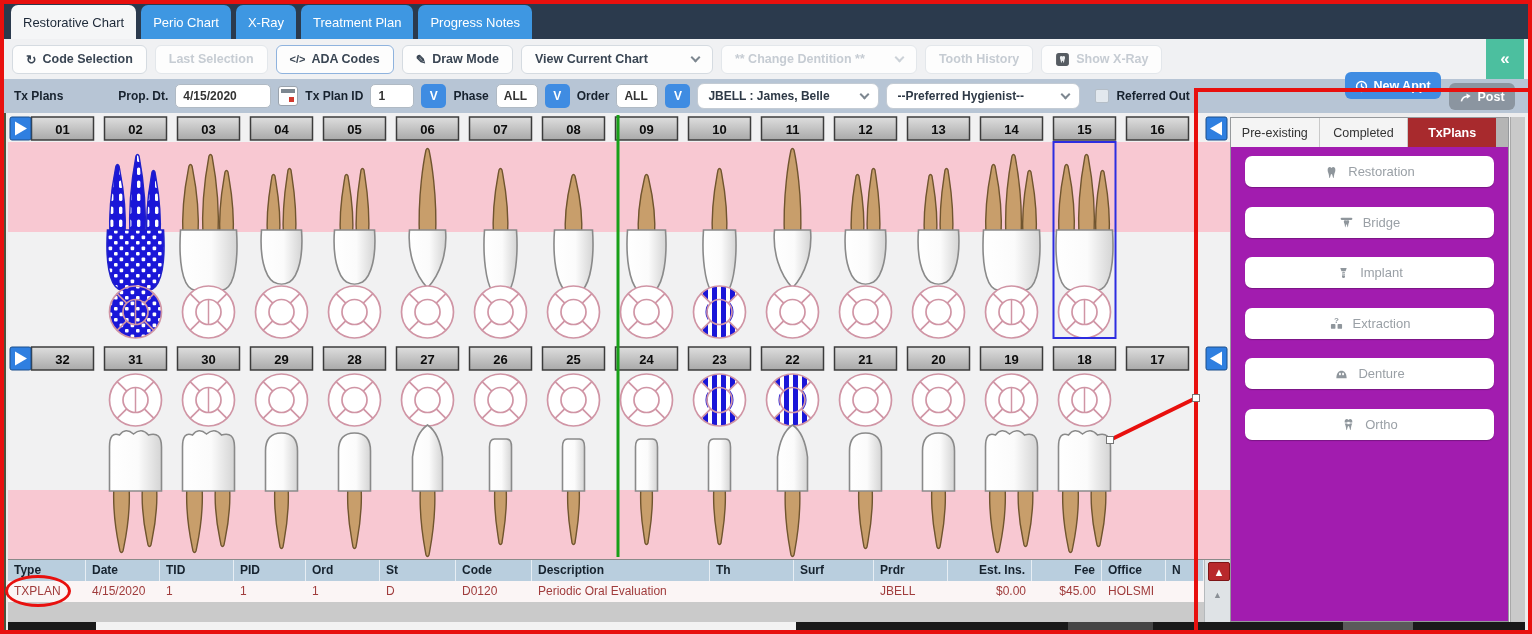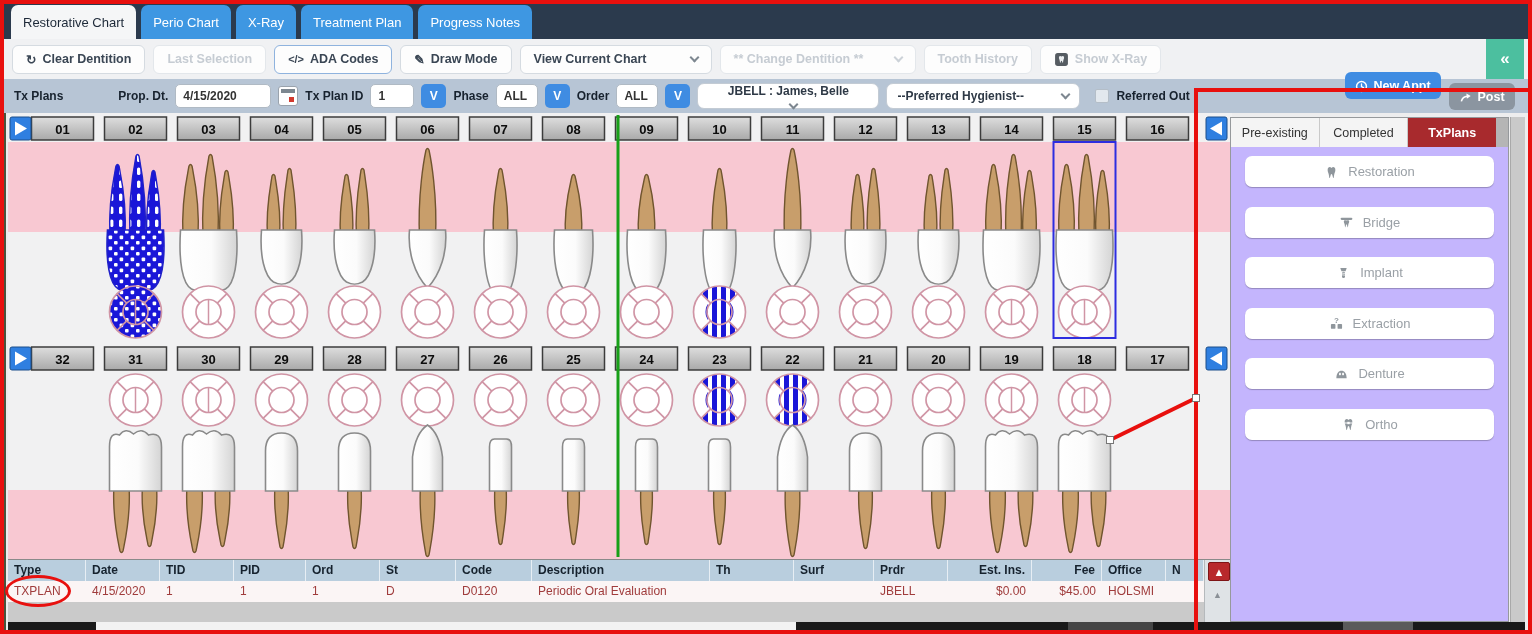--- a/index.html
+++ b/index.html
@@ -77,21 +77,21 @@
     font-size: 11px; display: flex; align-items: center; justify-content: center; }
   .vscroll .grayup { position: absolute; left: 8px; top: 30px; font-size: 9px; color: #8a9096; }
 
   
   .hscroll { position: absolute; left: 8px; top: 622px; width: 1517px; height: 9px; background: #191919; }
   .hthumb { position: absolute; top: 0; height: 9px; background: #f2f2f2; }
   .hpatch { position: absolute; top: 0; height: 9px; }
 
   
   .panel { position: absolute; left: 1230px; top: 117px; width: 279px; height: 505px;
-    border: 1.5px solid #96999c; background: #c4b5fd; }
+    border: 1.5px solid #96999c; background: #a21caf; }
   .panel-tabs { display: flex; height: 29px; background: #e9e9e9; }
   .ptab { flex: 1; display: flex; align-items: center; justify-content: center;
     font-size: 12.5px; color: #333; background: #f4f4f4; border-right: 1px solid #c9c9c9; }
   .ptab.active { background: #a82a2d; color: #fff; font-weight: bold; border-right: none; }
   .ptab-stub { width: 12px; background: #b5b5b5; }
   .panel-body { padding: 9px 14px 0 14px; display: flex; flex-direction: column; gap: 19.5px; }
   .pbtn { height: 31px; background: #fff; border-radius: 7px; display: flex; align-items: center;
     justify-content: center; gap: 9px; font-size: 13px; color: #9aa0a6;
     box-shadow: 0 1px 1px rgba(0,0,0,.25); }
   .panel-scrollstrip { position: absolute; left: 1510px; top: 117px; width: 15px; height: 505px;
@@ -117,21 +117,21 @@
       <div class="tab active">Restorative Chart</div>
       <div class="tab">Perio Chart</div>
       <div class="tab">X-Ray</div>
       <div class="tab">Treatment Plan</div>
       <div class="tab">Progress Notes</div>
     </div>
 
   <div class="toolbar">
     <div class="tbtn">
       <span>↻</span>
-      <span>Clear Dentition</span>
+      <span>Code Selection</span>
     </div>
     <div class="tbtn disabled">
       <span>Last Selection</span>
     </div>
     <div class="tbtn outlined">
       <span style="font-size:11px;">&lt;/&gt;</span>
       <span>ADA Codes</span>
     </div>
     <div class="tbtn">
       <span>✎</span>
@@ -167,21 +167,21 @@
     <div class="calbtn"></div>
     <span class="txlabel">Tx Plan ID</span>
     <input style="width: 44px;" readonly="" value="1">
     <div class="vbtn">V</div>
     <span class="txlabel">Phase</span>
     <input style="width: 42px;" readonly="" value="ALL">
     <div class="vbtn">V</div>
     <span class="txlabel">Order</span>
     <input style="width: 42px;" readonly="" value="ALL">
     <div class="vbtn">V</div>
-    <div class="dropdown" style="width:182px;flex-direction:column;">
+    <div class="dropdown" style="width:182px;">
       <span>JBELL : James, Belle</span>
       <span class="chev"></span>
     </div>
     <div class="dropdown" style="width:194px;">
       <span>--Preferred Hygienist--</span>
       <span class="chev"></span>
     </div>
     <div class="checkbox" style="margin-left:8px;"></div>
     <span class="txlabel">Referred Out</span>
   </div>

